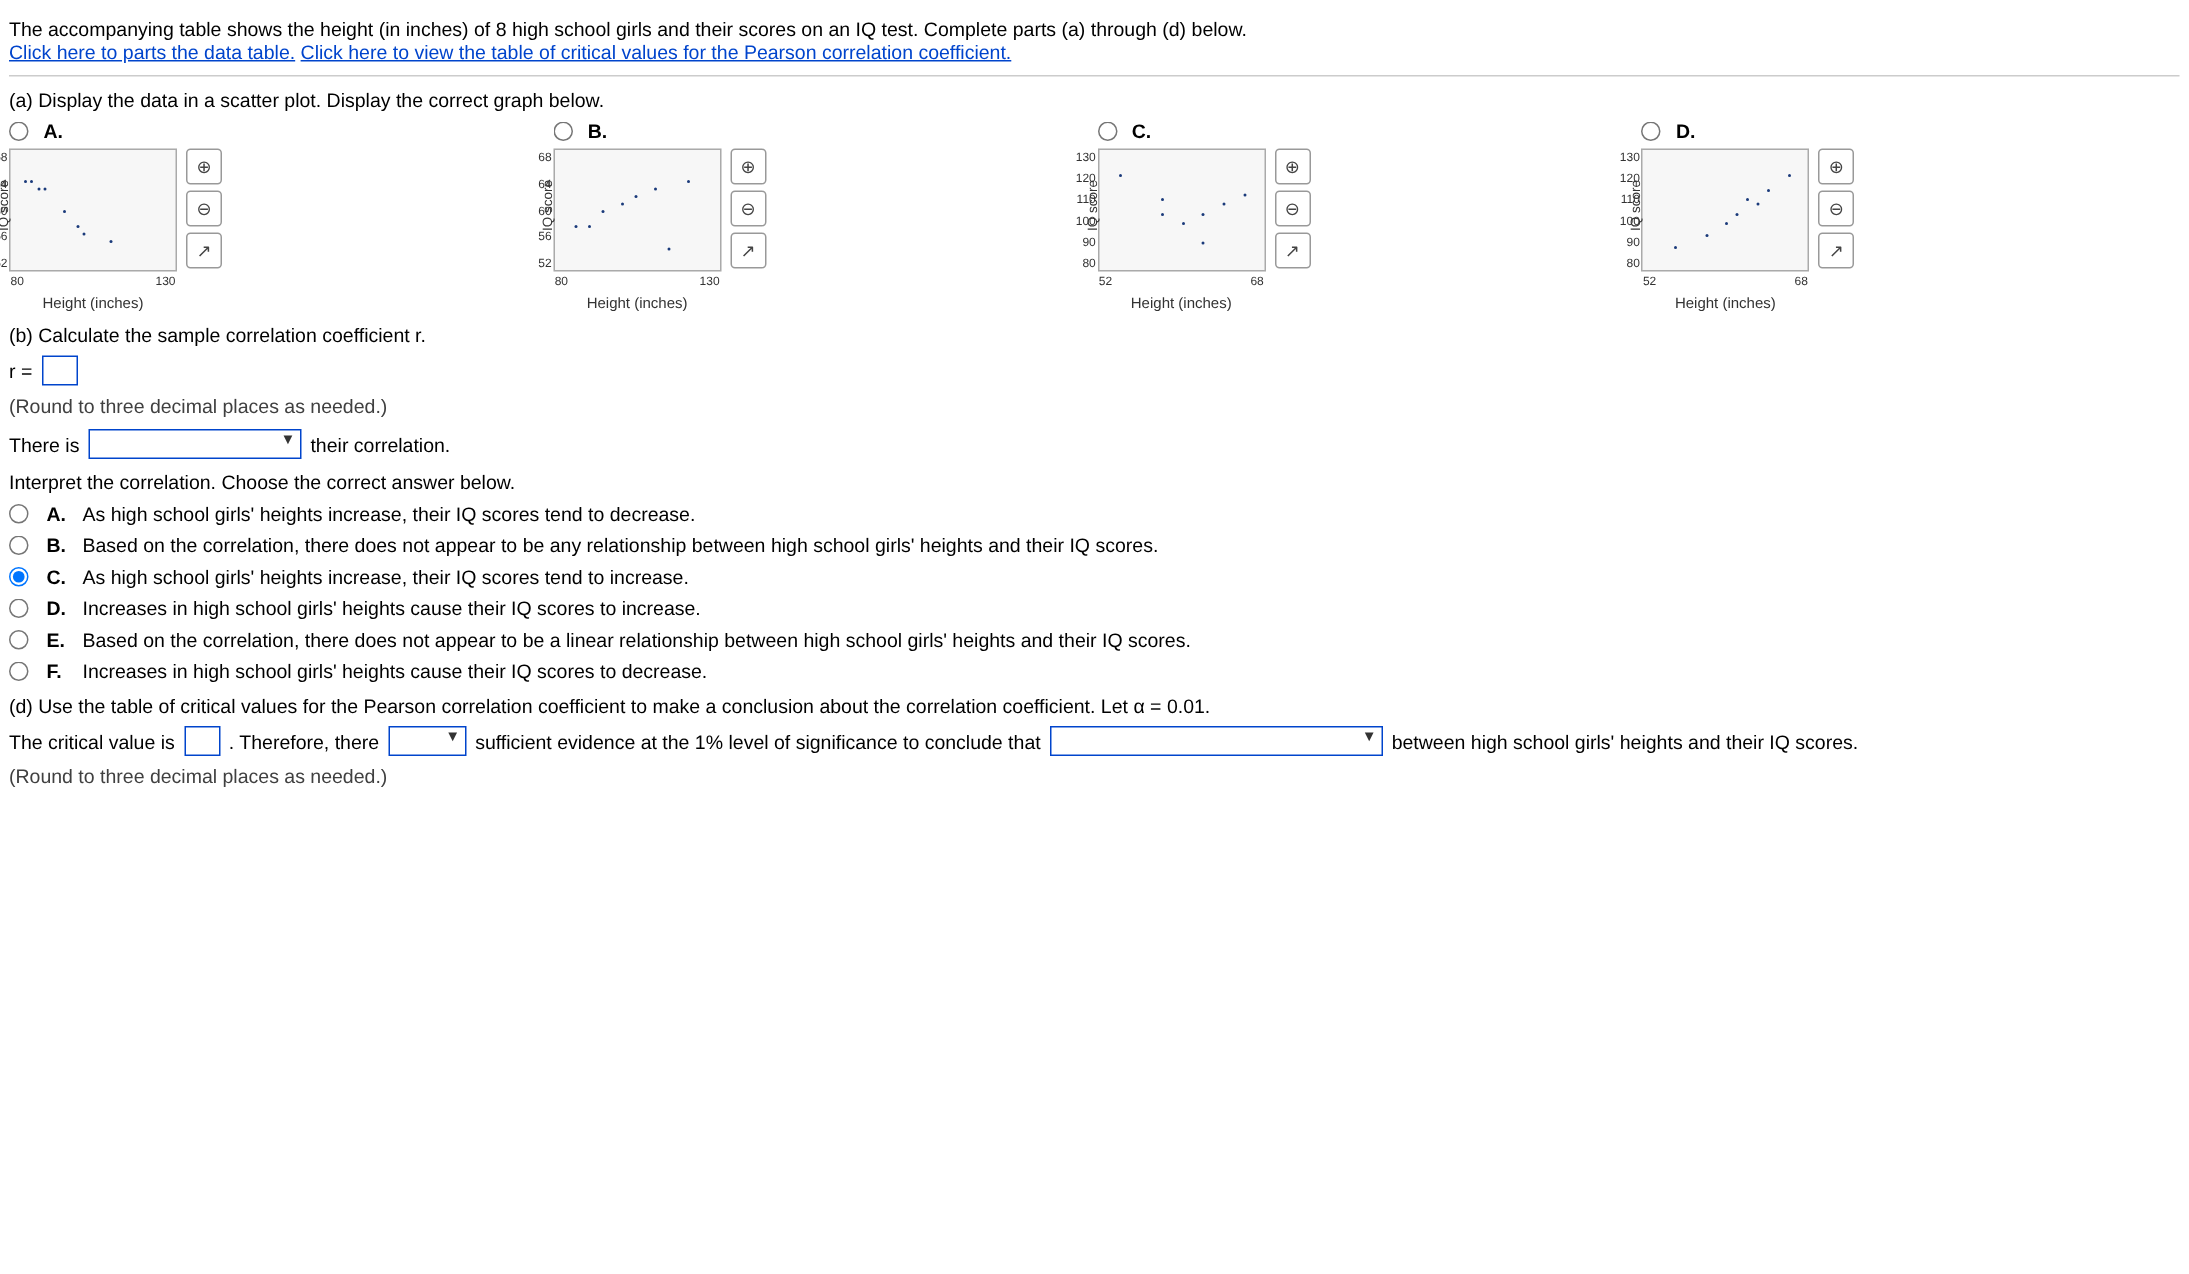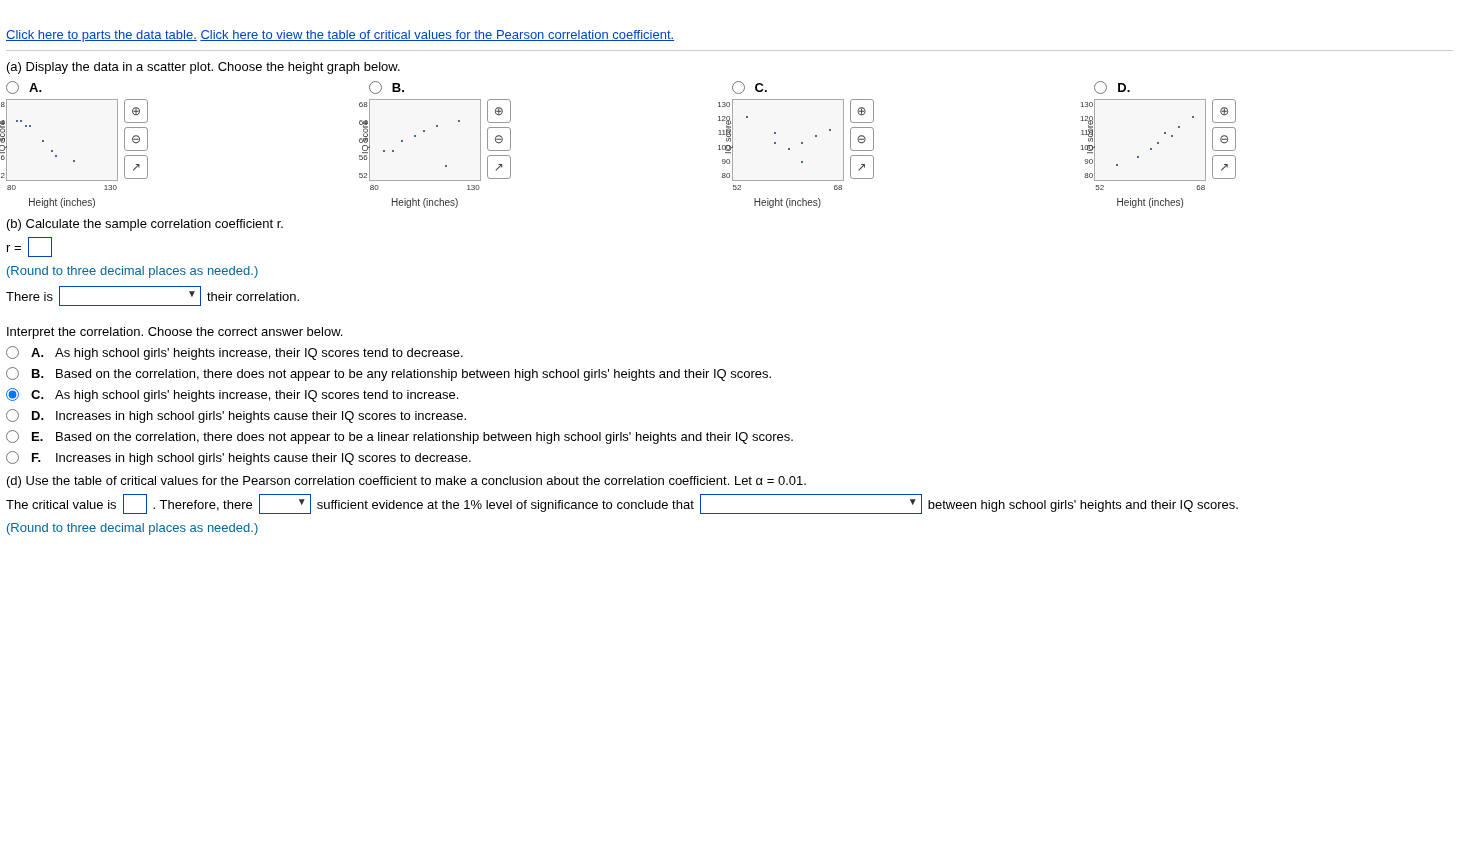--- a/index.html
+++ b/index.html
@@ -15,43 +15,43 @@
 .mini-chart{display:flex;flex-direction:column;align-items:center}
 .chart-box{border:1px solid #aaa;background:#f7f7f7;position:relative;width:110px;height:80px;margin-bottom:2px}
 .ylabel{font-size:9px;transform:rotate(-90deg);white-space:nowrap;position:absolute;left:-22px;top:32px;color:#333}
 .xlabel{font-size:10px;color:#333}
 .ticks-y{position:absolute;left:-18px;top:0;height:100%;display:flex;flex-direction:column;justify-content:space-between;font-size:8px;color:#333;text-align:right;width:16px}
 .ticks-x{position:absolute;bottom:-12px;left:0;width:100%;display:flex;justify-content:space-between;font-size:8px;color:#333}
 .plot-area{position:absolute;left:0;top:0;right:0;bottom:0}
 .dot{position:absolute;width:2px;height:2px;background:#1a3a7a;border-radius:50%}
 .icon-col{display:flex;flex-direction:column;gap:4px}
 .icon-btn{width:22px;height:22px;border:1px solid #999;border-radius:3px;background:#fff;display:flex;align-items:center;justify-content:center;cursor:pointer;font-size:12px;color:#444}
-.blue{color:#0369a1}
+.blue{color:#404040}
 .sel-wide{width:140px}
 .sel-xwide{width:220px}
 .interp-list{margin:4px 0}
 .interp-row{display:flex;align-items:center;gap:8px;margin:6px 0}
 .interp-lbl{font-weight:bold;min-width:16px}
 .inline-row{display:flex;flex-wrap:wrap;align-items:center;gap:6px;margin:6px 0}
 .dummy-sel{display:inline-block;min-width:60px;height:18px;border:1px solid #0044cc;background:#fff;position:relative}
 .dummy-sel::after{content:"▼";position:absolute;right:3px;top:1px;font-size:10px;color:#333}
 .dummy-input{display:inline-block;width:22px;height:18px;border:1px solid #0044cc;background:#fff}
 </style>
 </head>
 <body>
 
 <div class="section">
-  <br>
+  <span>The accompanying table shows the height (in inches) of 8 high school girls and their scores on an IQ test. Complete parts (a) through (d) below.</span><br>
   <a class="link">Click here to parts the data table.</a>
   <a class="link">Click here to view the table of critical values for the Pearson correlation coefficient.</a>
 </div>
 <hr class="div">
 
 <div class="section">
-  <div>(a) Display the data in a scatter plot. Choose the height graph below.</div>
+  <div>(a) Display the data in a scatter plot. Display the correct graph below.</div>
   <div class="opts" id="opts-row">
       <div class="opt">
         <div class="opt-head">
           <input type="radio" name="partA" style="">
           <span>A.</span>
         </div>
         <div class="chart-wrap">
           <div class="mini-chart">
             <div class="chart-box">
               <div class="ylabel">IQ score</div>
@@ -219,21 +219,21 @@
   </div>
   <div class="blue">(Round to three decimal places as needed.)</div>
 </div>
 
 <div class="section">
   <div class="inline-row">
     <span>There is</span>
     <span class="dummy-sel sel-wide"></span>
     <span>their correlation.</span>
   </div>
-  <div style="margin-top:18px">Interpret the correlation. Choose the correct answer below.</div>
+  <div style="margin-top:8px">Interpret the correlation. Choose the correct answer below.</div>
   <div class="interp-list" id="interp-list">
       <div class="interp-row">
         <input type="radio" name="partC" style="">
         <span class="interp-lbl">A.</span>
         <span>As high school girls' heights increase, their IQ scores tend to decrease.</span>
       </div>
       <div class="interp-row">
         <input type="radio" name="partC" style="">
         <span class="interp-lbl">B.</span>
         <span>Based on the correlation, there does not appear to be any relationship between high school girls' heights and their IQ scores.</span>

